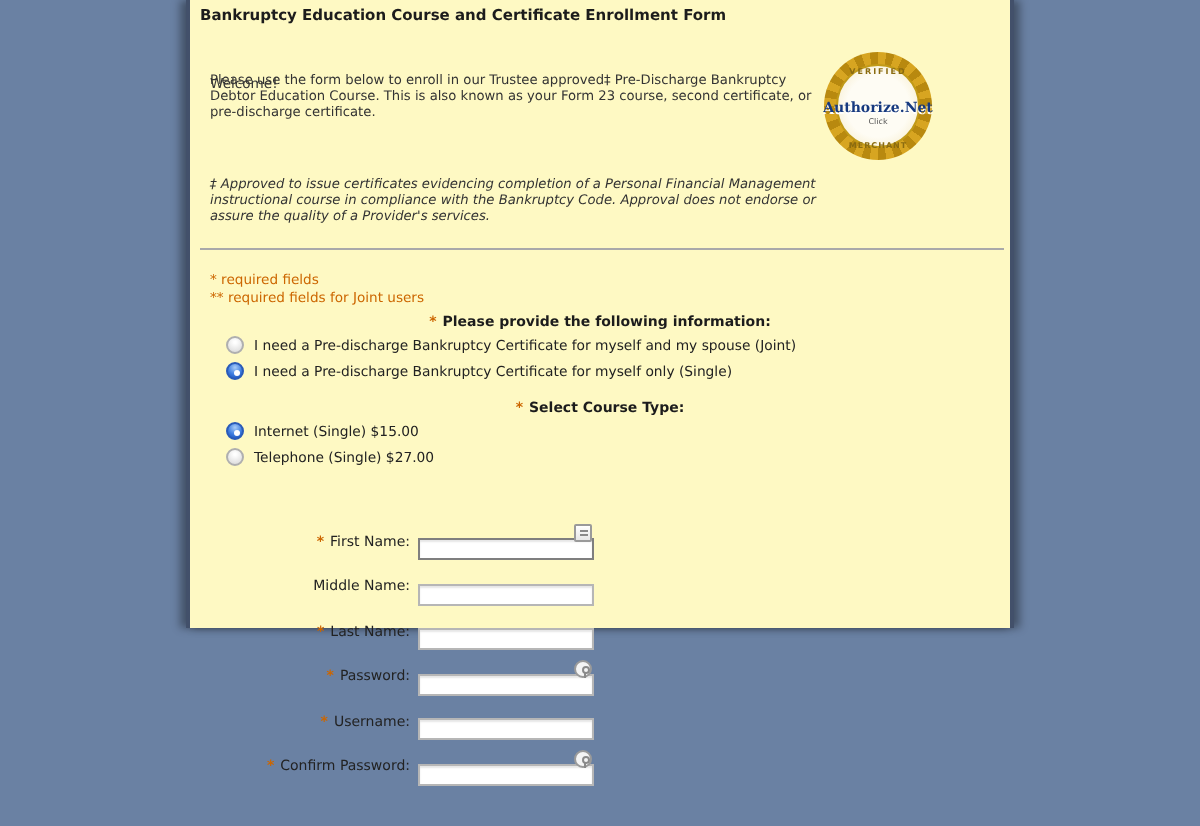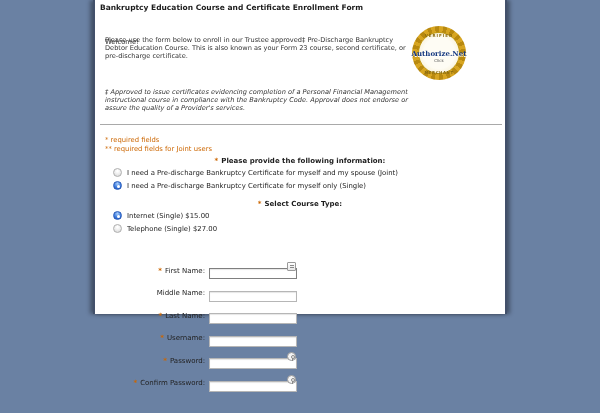--- a/index.html
+++ b/index.html
@@ -4,21 +4,21 @@
 <style>
   * { margin:0; padding:0; box-sizing:border-box; }
   html,body { width:600px; height:413px; overflow:hidden; }
   body {
     background:#6a81a3;
     font-family:"DejaVu Sans","Liberation Sans",sans-serif;
     color:#333;
   }
   .panel {
     position:absolute; left:93px; top:0; width:414px; height:314px;
-    background:#ffffff;
+    background:#fef9c3;
     border-left:2px solid #42506a; border-right:2px solid #42506a;
     box-shadow:-3px 0 4px rgba(0,0,0,.35), 3px 0 4px rgba(0,0,0,.35);
   }
   .blk { position:absolute; left:10px; }
   .page-title { top:3px; left:5px; font-size:7.5px; font-weight:bold; color:#1c1c1c; white-space:nowrap; }
   .welcome { top:38px; font-size:6.8px; }
   .para { font-size:6.6px; line-height:8.2px; color:#333; }
   .p1 { top:36px; width:302px; }
   .p2 { top:68px; width:308px; }
   .footnote { top:88px; width:322px; font-size:6.6px; line-height:8.2px; font-style:italic; color:#333; }
@@ -122,27 +122,27 @@
       <div class="f-label"><span class="ast"></span><span>Middle Name:</span></div>
       <div class="input-wrap"><input class="ti" type="text" style=""></div>
     </div>
 
     <div class="form-row">
       <div class="f-label"><span class="ast">*</span><span>Last Name:</span></div>
       <div class="input-wrap"><input class="ti" type="text" style=""></div>
     </div>
 
     <div class="form-row">
-      <div class="f-label"><span class="ast">*</span><span>Username:</span></div>
-      <div class="input-wrap"><input class="ti" type="text" style=""></div>
+      <div class="f-label"><span class="ast">*</span><span>Password:</span></div>
+      <div class="input-wrap"><input class="ti" type="password" style=""><span class="in-icon keyi"></span></div>
     </div>
 
     <div class="form-row">
-      <div class="f-label"><span class="ast">*</span><span>Password:</span></div>
-      <div class="input-wrap"><input class="ti" type="password" style=""><span class="in-icon keyi"></span></div>
+      <div class="f-label"><span class="ast">*</span><span>Username:</span></div>
+      <div class="input-wrap"><input class="ti" type="text" style=""></div>
     </div>
 
     <div class="form-row">
       <div class="f-label"><span class="ast">*</span><span>Confirm Password:</span></div>
       <div class="input-wrap"><input class="ti" type="password" style=""><span class="in-icon keyi"></span></div>
     </div>
 
     <div class="form-row">
 
       <div class="input-wrap"></div>

